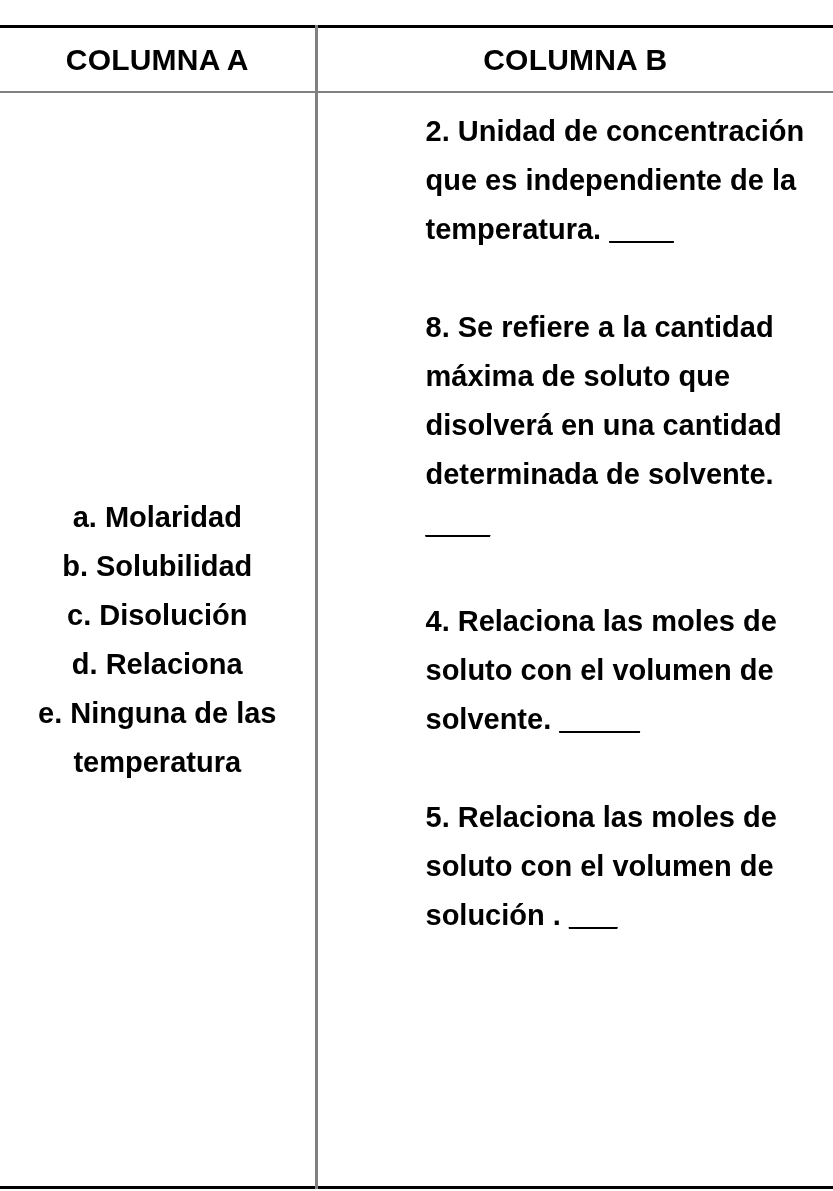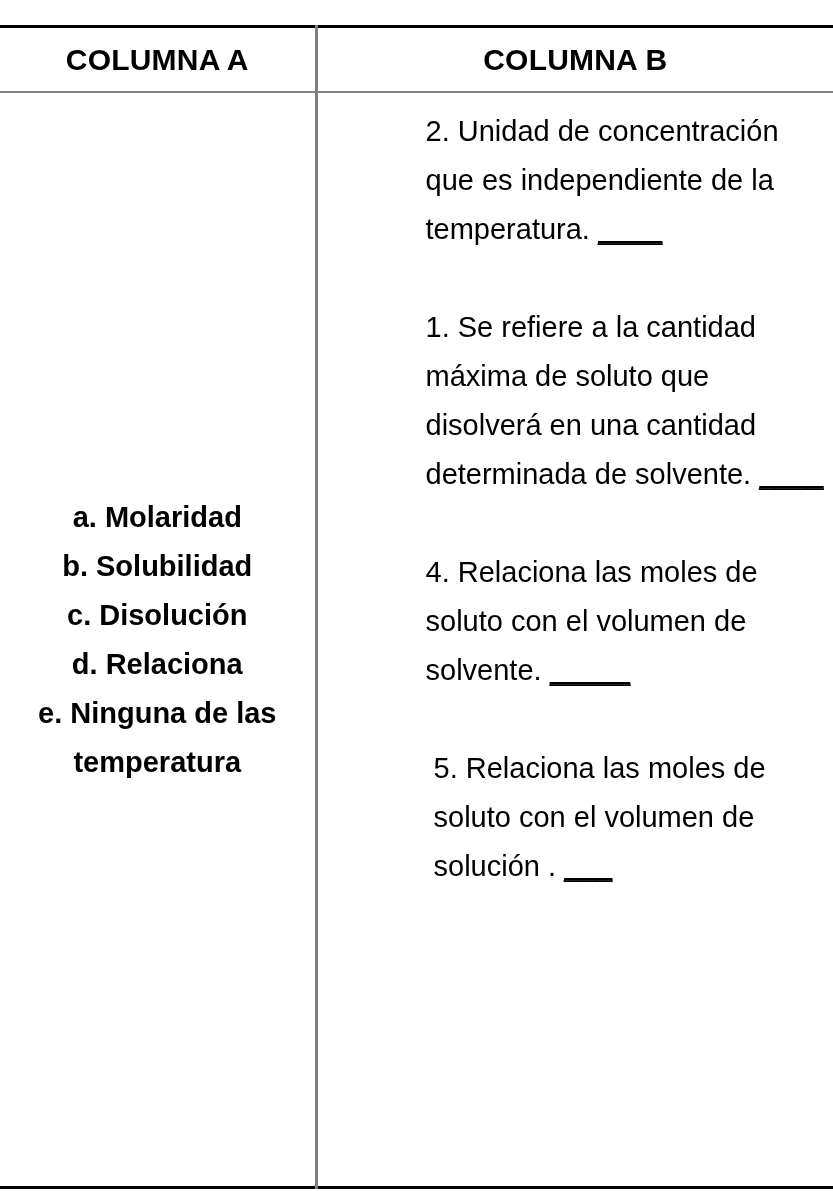--- a/index.html
+++ b/index.html
@@ -77,30 +77,29 @@
   }
   .option-item {
     display: block;
   }
 
   
   .items-wrap {
     padding: 14px 0 0 108px;
     font-size: 29px;
     line-height: 49px;
-    font-weight: normal;
+    font-weight: bold;
     text-align: left;
   }
   .match-item {
     display: block;
     margin: 0 0 49px 0;
   }
   .match-item:last-child {
     margin-bottom: 0;
-    margin-left: 8px;
   }
   .blank-line {
     white-space: pre;
     text-decoration: underline;
     text-underline-offset: 2px;
   }
 </style>
 </head>
 <body>
 
@@ -134,21 +133,21 @@
 
         <td class="cell-b">
           <div class="items-wrap">
 
             <div class="match-item">
               <span>2. Unidad de concentración que es independiente de la temperatura.</span>
               <span class="blank-line">____</span>
             </div>
 
             <div class="match-item">
-              <span>1. Se refiere a la cantidad máxima de soluto que disolverá en una cantidad determinada de solvente.</span>
+              <span>8. Se refiere a la cantidad máxima de soluto que disolverá en una cantidad determinada de solvente.</span>
               <span class="blank-line">____</span>
             </div>
 
             <div class="match-item">
               <span>4. Relaciona las moles de soluto con el volumen de solvente.</span>
               <span class="blank-line">_____</span>
             </div>
 
             <div class="match-item">
               <span>5. Relaciona las moles de soluto con el volumen de solución .</span>

